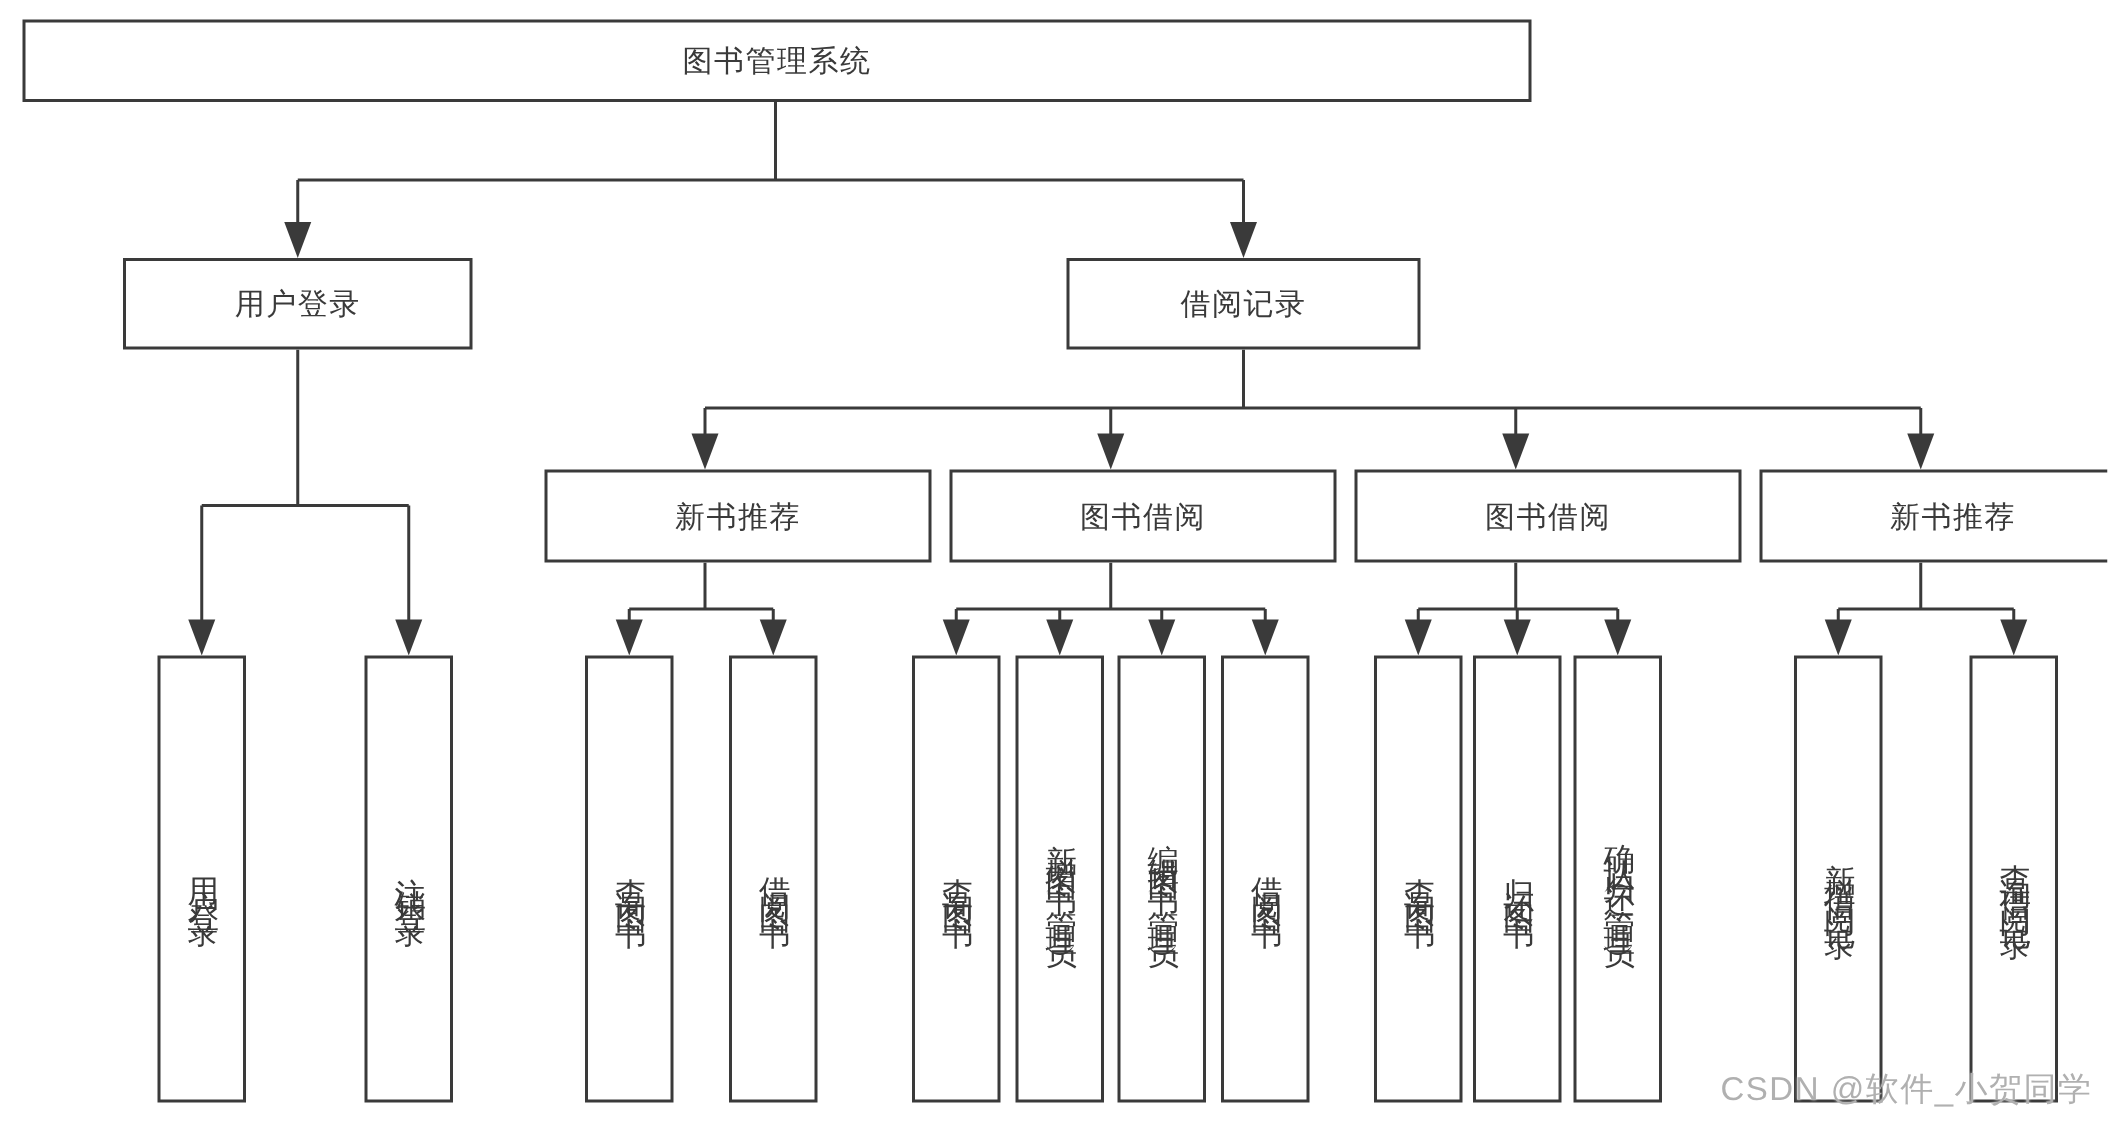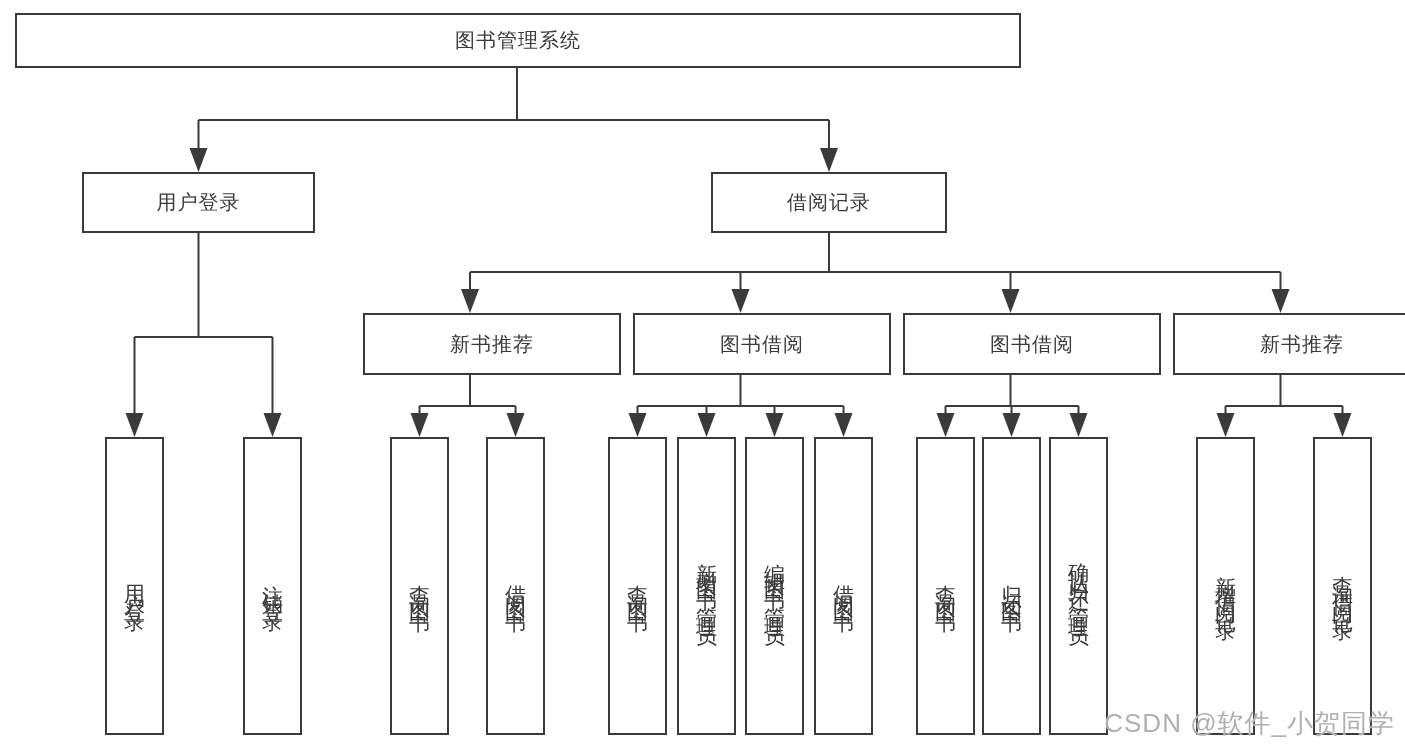--- a/index.html
+++ b/index.html
@@ -76,21 +76,21 @@
   #l-cur-q    { left: 916px; }
   #l-cur-ret  { left: 982px; }
   #l-cur-cfm  { left: 1049px; }
   #l-rcd-add  { left: 1196px; }
   #l-rcd-q    { left: 1313px; }
   #watermark {
     position: absolute;
     right: 10px;
     bottom: 6px;
     z-index: 2;
-    font-size: 26px;
+    font-size: 22px;
     color: var(--watermark-color);
     text-shadow: 0 0 2px rgba(255,255,255,0.8);
     letter-spacing: 1px;
     white-space: nowrap;
   }
 </style>
 </head>
 <body>
 
 <div id="canvas">

